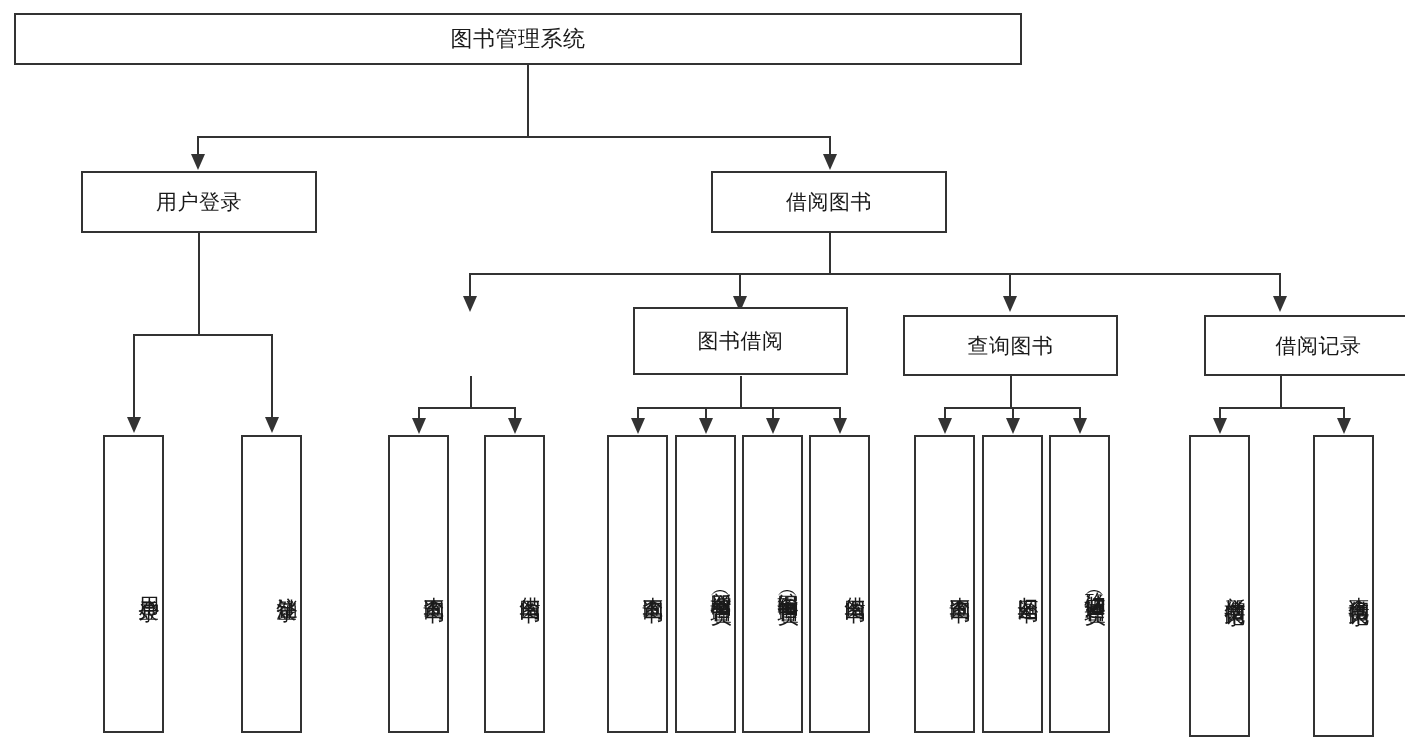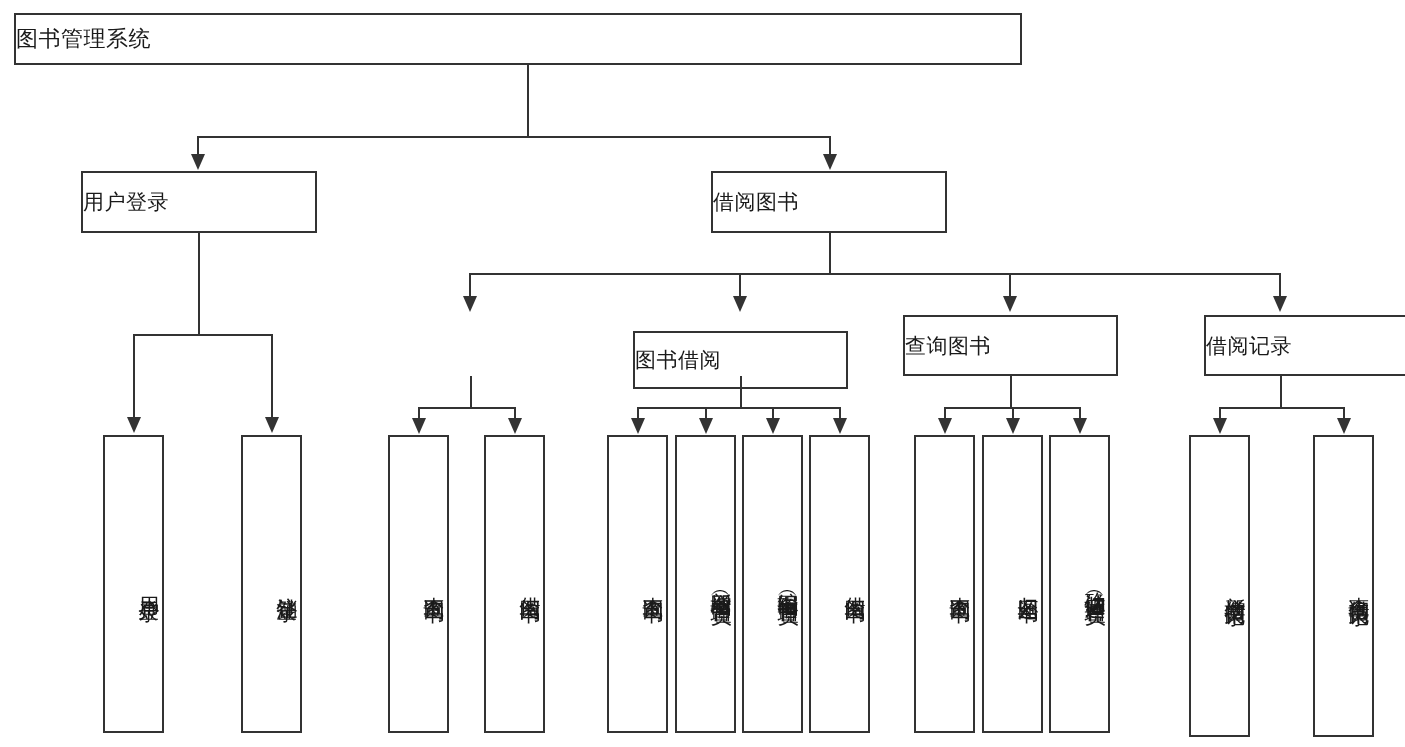--- a/index.html
+++ b/index.html
@@ -17,21 +17,21 @@
     background: #ffffff;
     overflow: hidden;
   }
   .node {
     position: absolute;
     box-sizing: border-box;
     border: 2px solid #333333;
     background: #ffffff;
     display: flex;
     align-items: center;
-    justify-content: flex-start;
+    justify-content: center;
     color: #1a1a1a;
   }
   .node.h {
     font-size: 21px;
     line-height: 1.2;
     letter-spacing: 0.5px;
   }
   .node.v {
     writing-mode: vertical-rl;
     text-orientation: upright;
@@ -116,21 +116,21 @@
   <div class="hline" style="left:469px; top:273px; width:812px;"></div>
   <div class="vline" style="left:469px; top:273px; height:24px;"></div>
   <div class="arrow" style="left:463px; top:296px;"></div>
   <div class="vline" style="left:739px; top:273px; height:24px;"></div>
   <div class="arrow" style="left:733px; top:296px;"></div>
   <div class="vline" style="left:1009px; top:273px; height:24px;"></div>
   <div class="arrow" style="left:1003px; top:296px;"></div>
   <div class="vline" style="left:1279px; top:273px; height:24px;"></div>
   <div class="arrow" style="left:1273px; top:296px;"></div>
 
-  <div class="node h" style="left:633px; top:331px; width:215px; height:58px;">
+  <div class="node h" style="left:633px; top:307px; width:215px; height:68px;">
     <span>图书借阅</span>
   </div>
   <div class="node h" style="left:903px; top:315px; width:215px; height:61px;">
     <span>查询图书</span>
   </div>
   <div class="node h" style="left:1204px; top:315px; width:229px; height:61px;">
     <span>借阅记录</span>
   </div>
 
   <div class="vline" style="left:470px; top:376px; height:32px;"></div>

